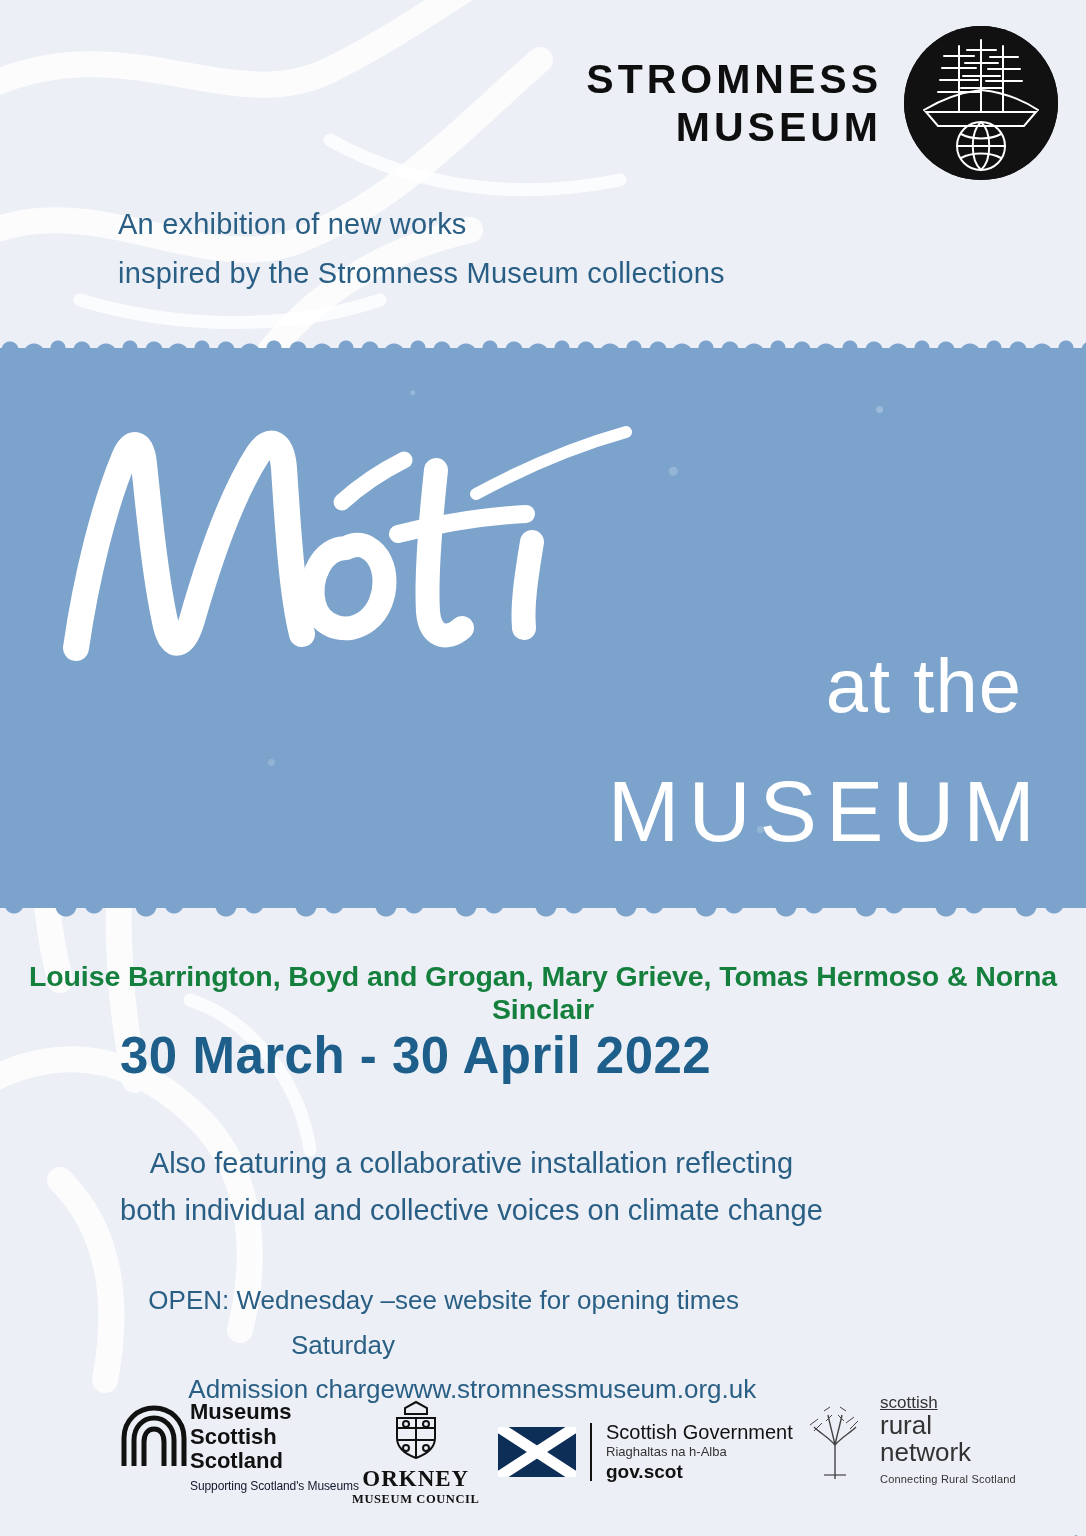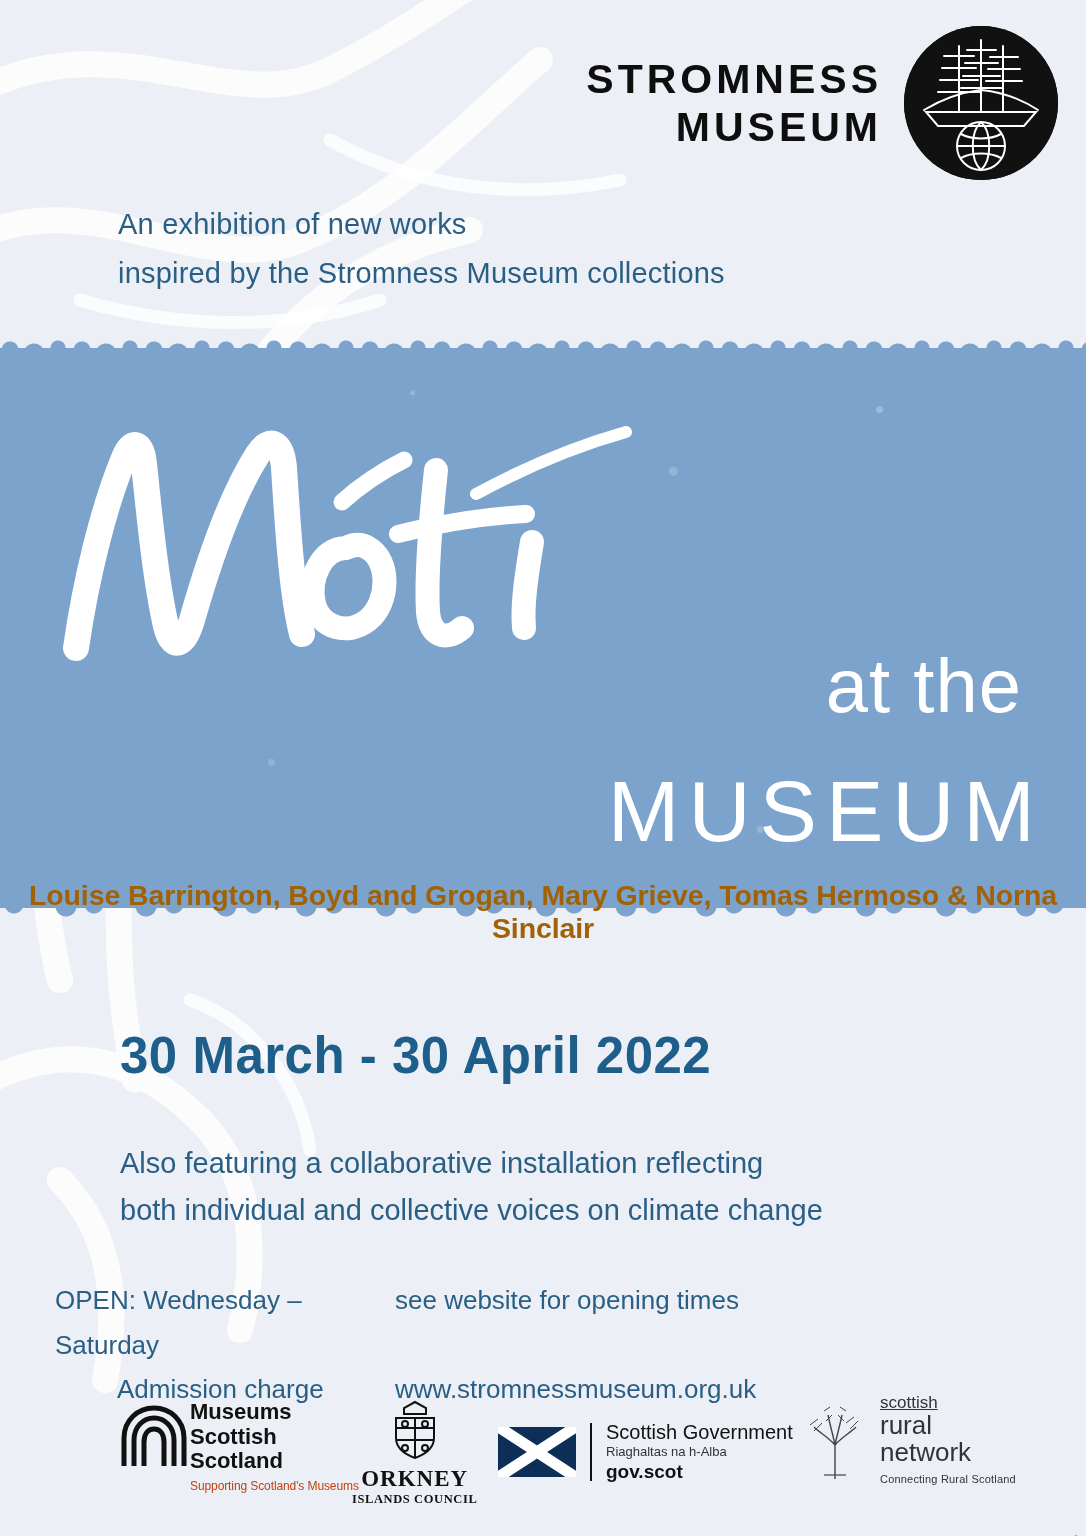--- a/index.html
+++ b/index.html
@@ -134,23 +134,23 @@
     line-height: 1;
     letter-spacing: 9px;
     font-weight: 400;
   }
 
   
   .artists {
     position: absolute;
     left: 10px;
     right: 10px;
-    top: 879px;
+    top: 960px;
     text-align: center;
-    color: #a16207;
+    color: #15803d;
     font-size: 28.5px;
     font-weight: bold;
     letter-spacing: -.1px;
   }
 
   
   .dates {
     position: absolute;
     left: 120px;
     top: 1026px;
@@ -160,30 +160,32 @@
     letter-spacing: .5px;
   }
   .blurb {
     position: absolute;
     left: 120px;
     top: 1140px;
     color: #2a5f85;
     font-size: 29px;
     line-height: 1.62;
     font-weight: 500;
+    text-align: center;
   }
 
   .open-info {
     position: absolute;
     left: 55px;
     top: 1278px;
     color: #2a5f85;
     font-size: 26px;
     line-height: 1.72;
     font-weight: 500;
+    text-align: right;
   }
   .open-info .row { display: flex; }
   .open-info .c1 { width: 340px; }
 
   .charity {
     position: absolute;
     right: 18px;
     top: 1310px;
     color: #2a5f85;
     font-size: 12.5px;
@@ -198,21 +200,21 @@
     position: absolute;
     left: 0; right: 0;
     bottom: 28px;
     height: 110px;
   }
   .logo { position: absolute; }
 
   .mgs { left: 118px; top: 2px; display: flex; align-items: flex-start; }
   .mgs .arch { width: 72px; height: 68px; }
   .mgs .txt { color: #111; font-weight: bold; font-size: 22px; line-height: 1.12; }
-  .mgs .sub { font-size: 12px; font-weight: normal; color: #c2410c; margin-top: 6px; letter-spacing: -.1px; }
+  .mgs .sub { font-size: 12px; font-weight: normal; color: #0f172a; margin-top: 6px; letter-spacing: -.1px; }
 
   .orkney { left: 352px; top: 0px; text-align: center; color: #111; }
   .orkney .crest { width: 66px; height: 62px; margin: 0 auto; }
   .orkney .t1 { font-family: "Liberation Serif", serif; font-size: 23px; font-weight: bold; letter-spacing: 1px; margin-top: 2px; }
   .orkney .t2 { font-family: "Liberation Serif", serif; font-size: 12.5px; font-weight: bold; letter-spacing: .6px; }
 
   .sgov { left: 498px; top: 22px; display: flex; align-items: center; gap: 14px; }
   .sgov .flag { width: 78px; height: 50px; background: #0d2f57; position: relative; overflow: hidden; }
   .sgov .flag::before, .sgov .flag::after {
     content: ""; position: absolute; left: 50%; top: 50%;
@@ -362,21 +364,21 @@
           <path d="M33,4 L44,10 L44,16 L22,16 L22,10 Z"></path>
           <path d="M14,20 H52 L52,40 C52,50 44,56 33,60 C22,56 14,50 14,40 Z"></path>
           <path d="M33,20 V60 M14,30 H52 M14,42 H52"></path>
           <circle cx="23" cy="26" r="3"></circle>
           <circle cx="43" cy="26" r="3"></circle>
           <circle cx="23" cy="50" r="3"></circle>
           <circle cx="43" cy="50" r="3"></circle>
         </g>
       </svg>
       <div class="t1">ORKNEY</div>
-      <div class="t2">ISLANDS COUNCIL</div>
+      <div class="t2">MUSEUM COUNCIL</div>
     </div>
 
     <div class="logo sgov">
       <span class="flag"></span>
       <span class="bar"></span>
       <span class="stack">
         <span class="s1" style="display:block">Scottish Government</span>
         <span class="s2" style="display:block">Riaghaltas na h-Alba</span>
         <span class="s3" style="display:block">gov.scot</span>
       </span>

